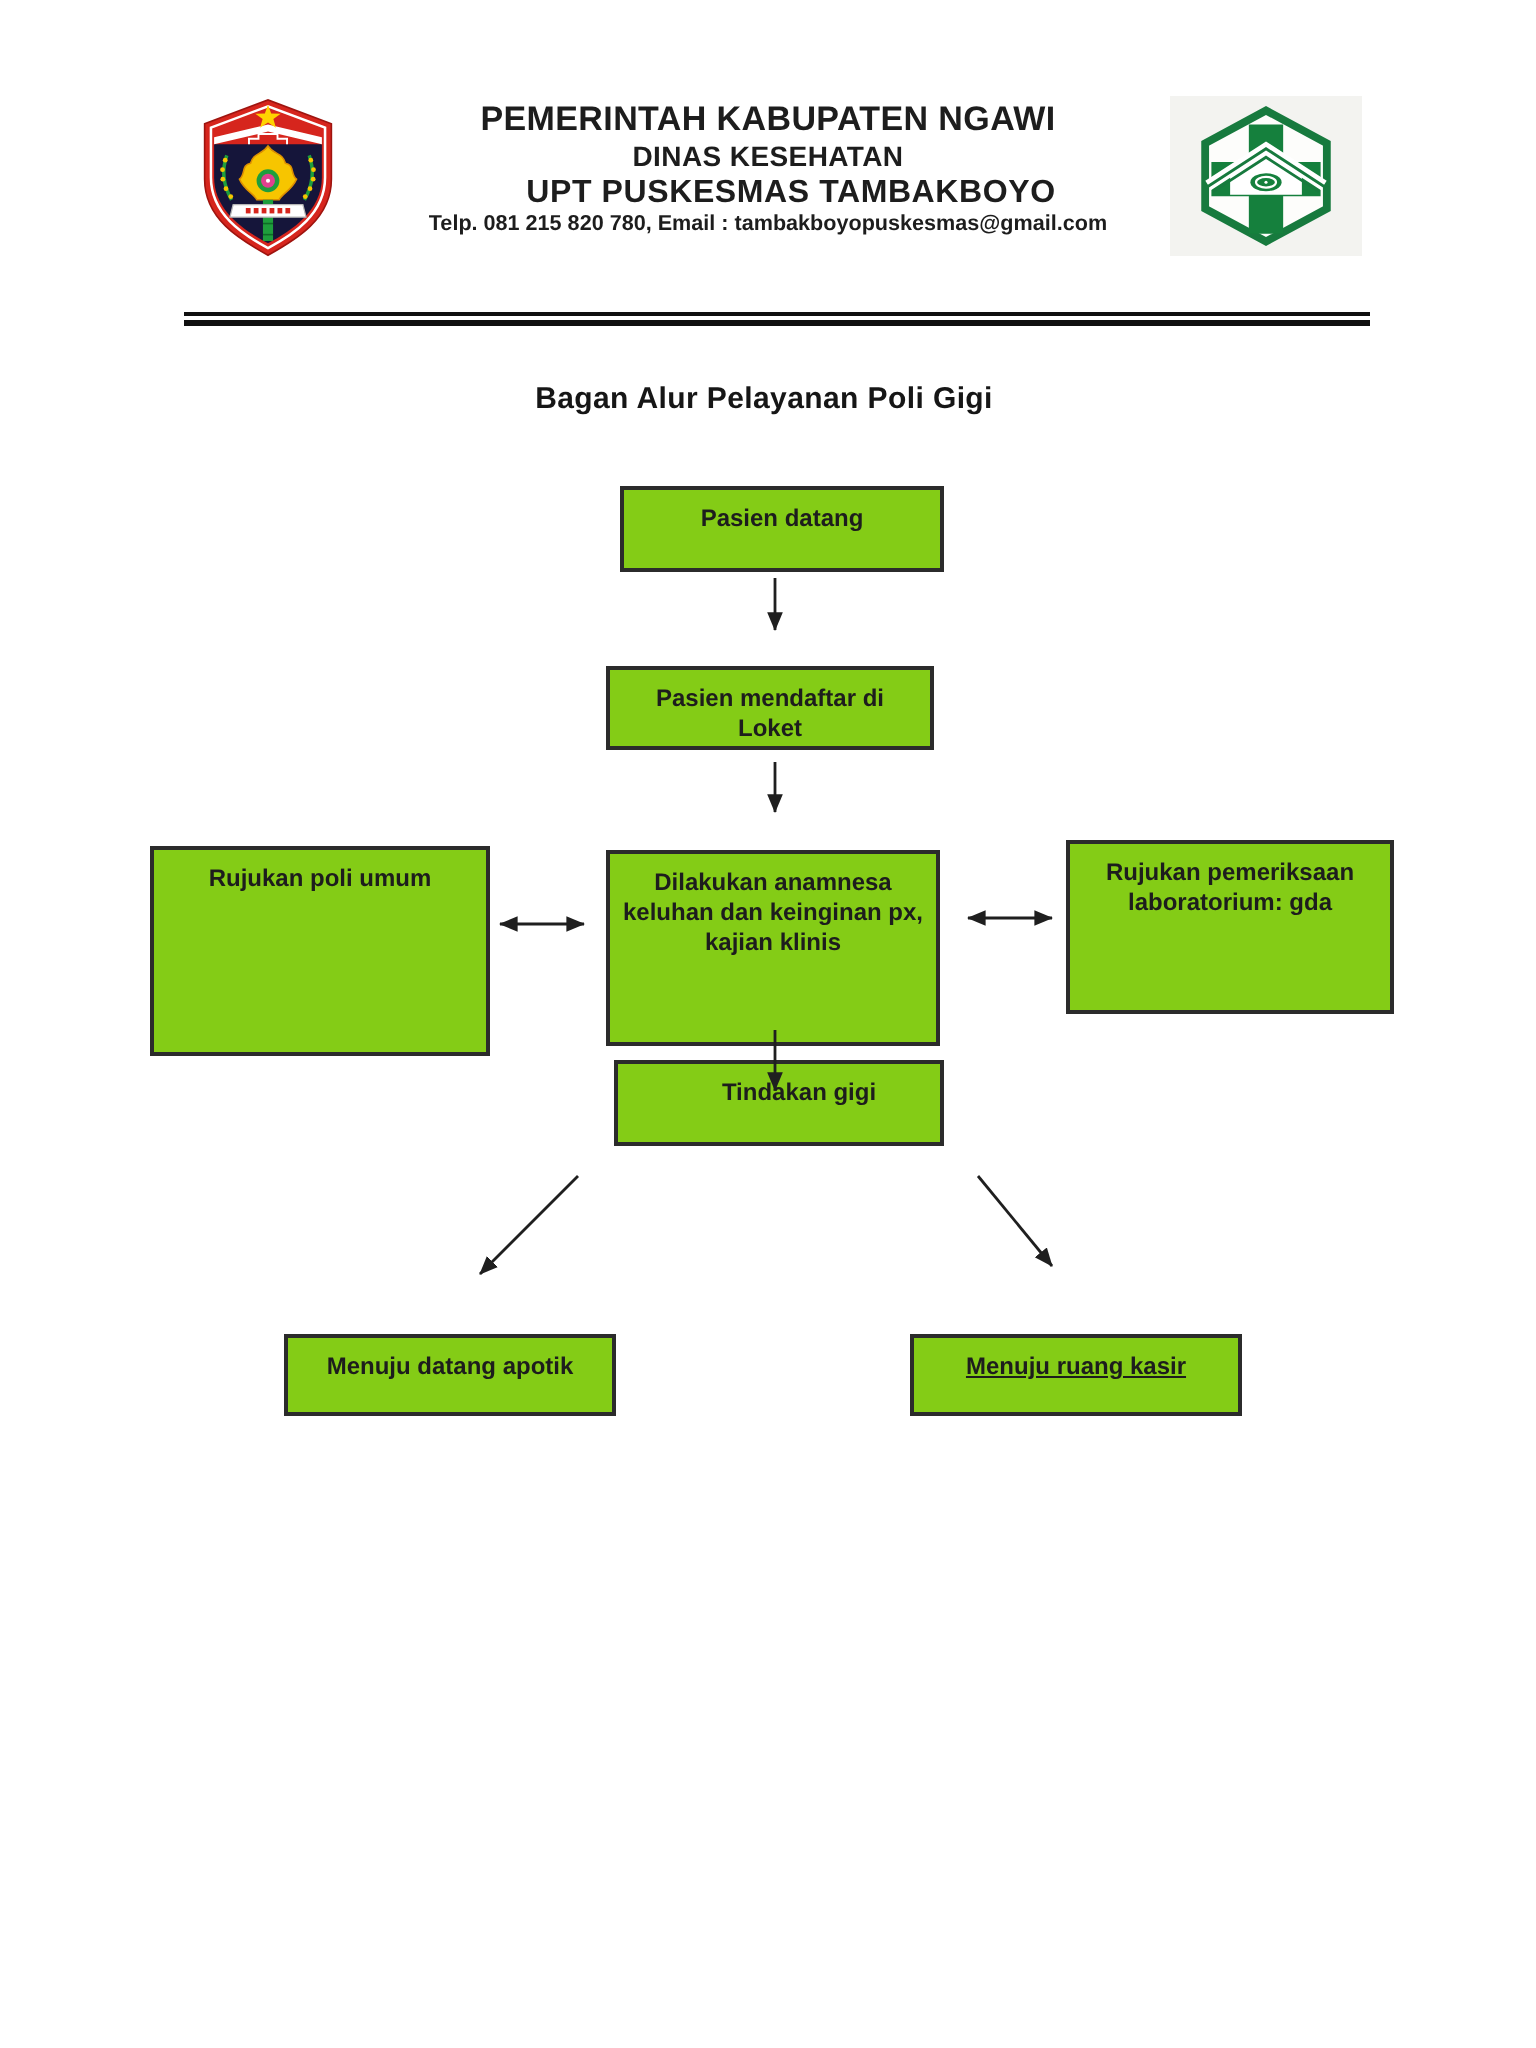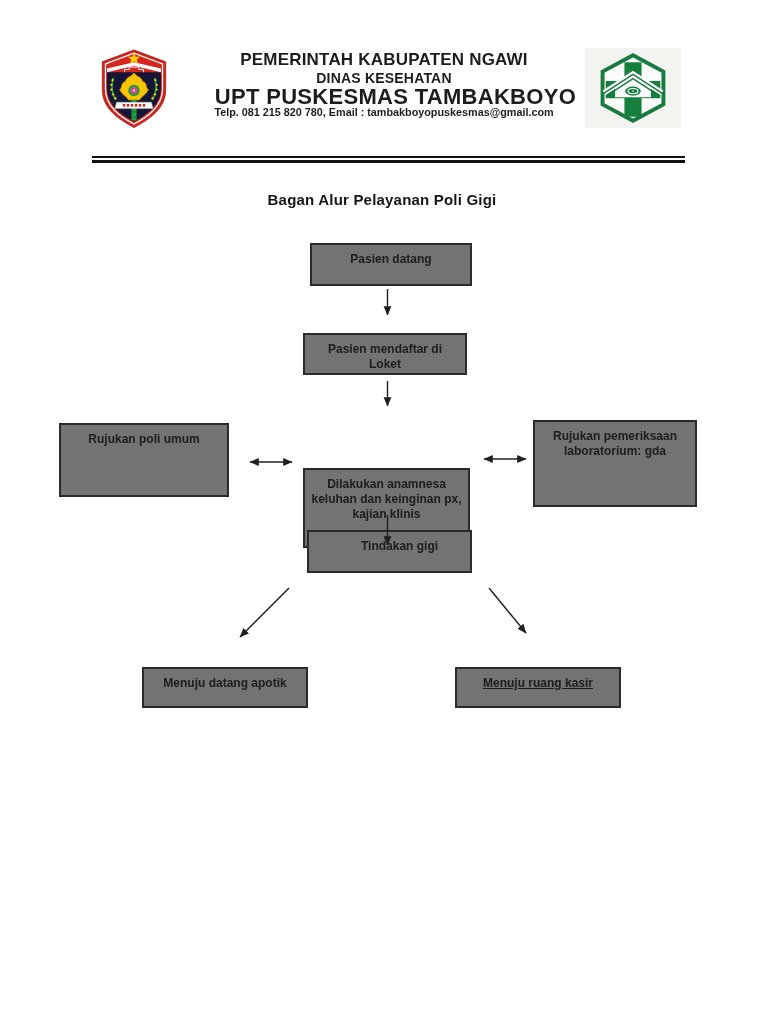--- a/index.html
+++ b/index.html
@@ -8,31 +8,31 @@
     font-family:"Liberation Sans","DejaVu Sans",sans-serif;color:#1d1d1d;
   }
   
   .letterhead{position:absolute;left:0;top:0;width:768px;height:160px;}
   .logo-left{position:absolute;left:92px;top:46px;width:84px;height:84px;}
   .logo-right{position:absolute;left:585px;top:48px;width:96px;height:80px;background:#f3f3f0;
     display:flex;align-items:center;justify-content:center;}
   .head-text{position:absolute;left:160px;top:50px;width:448px;text-align:center;font-weight:bold;}
   .h-line1{font-size:17px;line-height:19px;letter-spacing:.2px;}
   .h-line2{font-size:14px;line-height:18px;letter-spacing:.2px;}
-  .h-line3{font-size:22px;line-height:19px;letter-spacing:.3px;margin-left:23px;}
+  .h-line3{font-size:16px;line-height:19px;letter-spacing:.3px;margin-left:23px;}
   .h-line4{font-size:10.8px;line-height:12.5px;margin-top:1px;}
   .h-line5{font-size:10.8px;line-height:12.5px;}
   .rule{position:absolute;left:92px;top:156px;width:593px;height:2px;
     border-top:2px solid #101010;border-bottom:3px solid #101010;}
   
   .doc-title{position:absolute;left:0;top:191px;width:764px;text-align:center;
     font-size:15px;font-weight:bold;letter-spacing:.2px;color:#161616;}
   
   .flow{position:absolute;left:0;top:0;width:768px;height:1024px;}
-  .box{position:absolute;box-sizing:border-box;border:2px solid #2b2b2b;background:#737373;
+  .box{position:absolute;box-sizing:border-box;border:2px solid #2b2b2b;background:#84cc16;
     text-align:center;font-weight:bold;font-size:12px;line-height:15px;padding-top:7px;color:#1d1d1d;}
   .arrows{position:absolute;left:0;top:0;width:768px;height:1024px;pointer-events:none;}
 </style>
 </head>
 <body>
 
 <div class="page">
 
   <div class="letterhead">
 
@@ -123,25 +123,25 @@
 
     <div class="box" style="left:310px;top:243px;width:162px;height:43px;">
       <div>Pasien datang</div>
     </div>
 
     <div class="box" style="left:303px;top:333px;width:164px;height:42px;">
       <div>Pasien mendaftar di</div>
       <div>Loket</div>
     </div>
 
-    <div class="box" style="left:59px;top:423px;width:170px;height:74px;">
+    <div class="box" style="left:75px;top:423px;width:170px;height:105px;">
       <div>Rujukan poli umum</div>
     </div>
 
-    <div class="box" style="left:303px;top:425px;width:167px;height:80px;margin-top:43px;">
+    <div class="box" style="left:303px;top:425px;width:167px;height:98px;">
       <div>Dilakukan anamnesa</div>
       <div>keluhan dan keinginan px,</div>
       <div>kajian klinis</div>
     </div>
 
     <div class="box" style="left:533px;top:420px;width:164px;height:87px;">
       <div>Rujukan pemeriksaan</div>
       <div>laboratorium: gda</div>
     </div>
 

